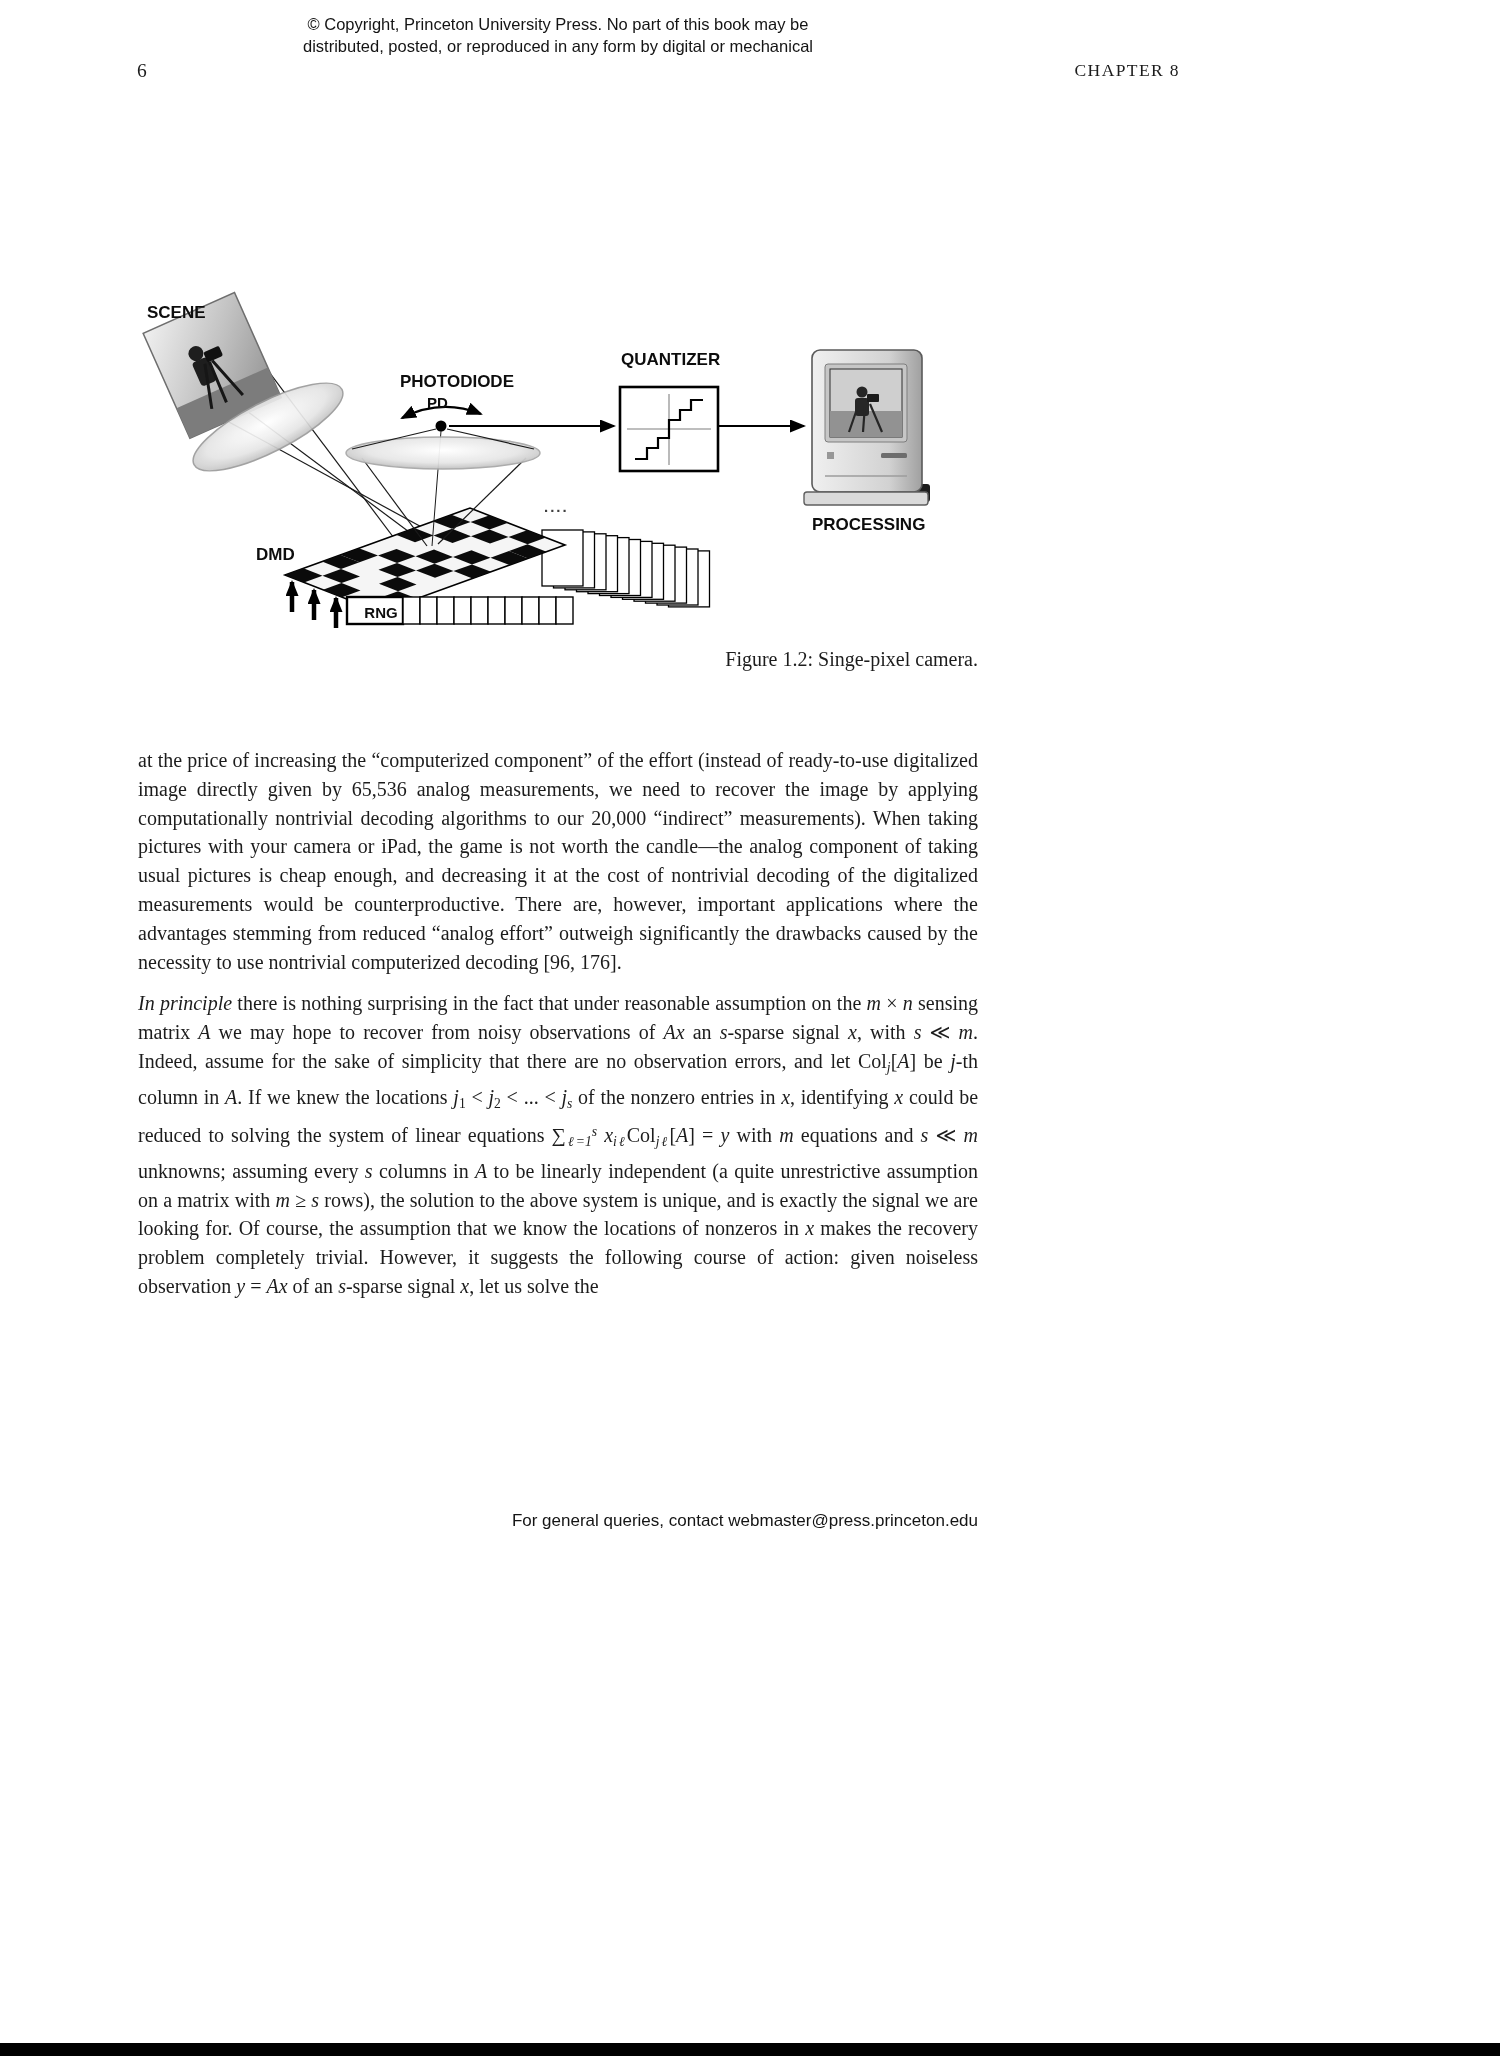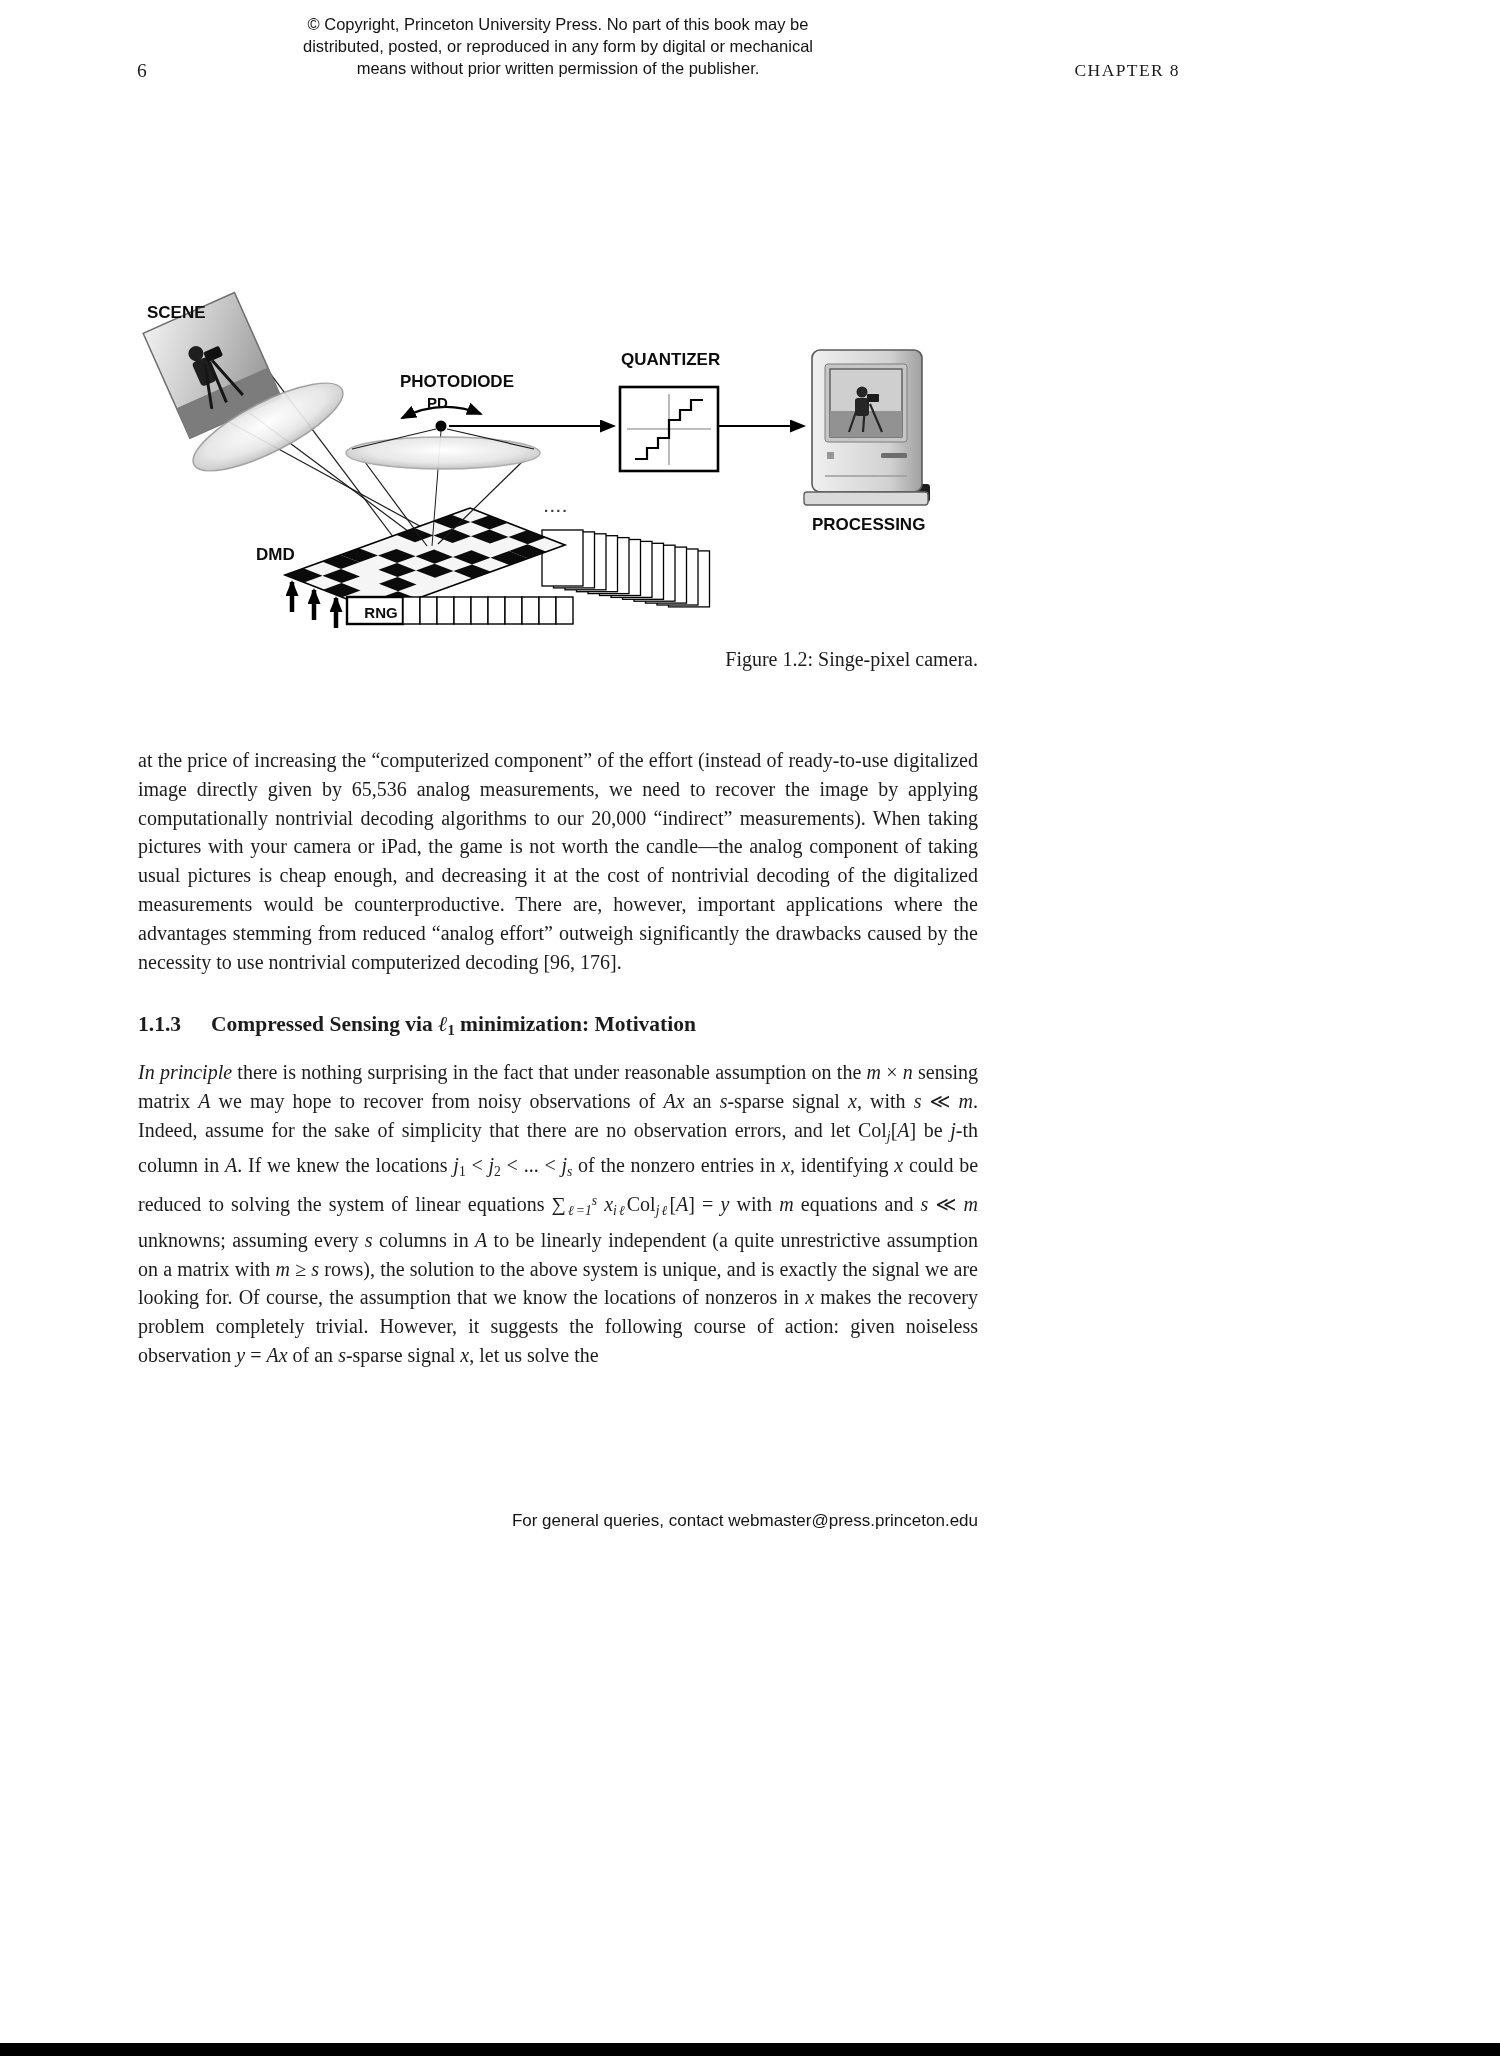--- a/index.html
+++ b/index.html
@@ -46,21 +46,20 @@
   .bottom-bar{position:absolute;left:0;top:2043px;width:1500px;height:13px;background:#000;}
 </style>
 </head>
 <body>
 
 <div class="page">
 
   <div class="hdr-copy">
     <div>© Copyright, Princeton University Press. No part of this book may be</div>
     <div>distributed, posted, or reproduced in any form by digital or mechanical</div>
-    <div>means without prior written permission of the publisher.</div>
   </div>
   <div class="hdr-num">6</div>
   <div class="hdr-chap">CHAPTER 8</div>
 
   <svg class="fig-svg" width="900" height="360" viewBox="0 0 900 360">
     <defs>
       <marker id="ah" markerUnits="userSpaceOnUse" viewBox="0 0 16 13" refX="14" refY="6.5" markerWidth="16" markerHeight="13" orient="auto-start-reverse">
         <path d="M0 0 L16 6.5 L0 13 Z" fill="#000"></path>
       </marker>
       <radialGradient id="lensG" cx="50%" cy="42%" r="65%">
@@ -210,23 +209,20 @@
   <div class="fig-label" style="left:812px;top:515px;">PROCESSING</div>
   <div class="fig-label" style="left:256px;top:545px;">DMD</div>
   <div class="rng-label">RNG</div>
   <div class="fig-dots">....</div>
 
   <div class="fig-caption">Figure 1.2: Singe-pixel camera.</div>
 
   <div class="content">
     <p>at the price of increasing the “computerized component” of the effort (instead of ready-to-use digitalized image directly given by 65,536 analog measurements, we need to recover the image by applying computationally nontrivial decoding algorithms to our 20,000 “indirect” measurements). When taking pictures with your camera or iPad, the game is not worth the candle—the analog component of taking usual pictures is cheap enough, and decreasing it at the cost of nontrivial decoding of the digitalized measurements would be counterproductive. There are, however, important applications where the advantages stemming from reduced “analog effort” outweigh significantly the drawbacks caused by the necessity to use nontrivial computerized decoding [96, 176].</p>
 
-    <h2 class="sec">
-      <span class="num">1.1.3</span><span><span>Compressed Sensing via </span><span class="seg-i">ℓ</span><span class="seg-sub">1</span><span> minimization: Motivation</span></span>
-    </h2>
 
 
     <p class="p2"><span class="seg-i">In principle</span><span> there is nothing surprising in the fact that under reasonable assumption on the </span><span class="seg-i">m</span><span> × </span><span class="seg-i">n</span><span> sensing matrix </span><span class="seg-i">A</span><span> we may hope to recover from noisy observations of </span><span class="seg-i">Ax</span><span> an </span><span class="seg-i">s</span><span>-sparse signal </span><span class="seg-i">x</span><span>, with </span><span class="seg-i">s</span><span> ≪ </span><span class="seg-i">m</span><span>. Indeed, assume for the sake of simplicity that there are no observation errors, and let Col</span><span class="seg-subi">j</span><span>[</span><span class="seg-i">A</span><span>] be </span><span class="seg-i">j</span><span>-th column in </span><span class="seg-i">A</span><span>. If we knew the locations </span><span class="seg-i">j</span><span class="seg-sub">1</span><span> &lt; </span><span class="seg-i">j</span><span class="seg-sub">2</span><span> &lt; ... &lt; </span><span class="seg-i">j</span><span class="seg-subi">s</span><span> of the nonzero entries in </span><span class="seg-i">x</span><span>, identifying </span><span class="seg-i">x</span><span> could be reduced to solving the system of linear equations </span><span>∑</span><span class="seg-subi">ℓ=1</span><span class="seg-supi">s</span><span> </span><span class="seg-i">x</span><span class="seg-subi">iℓ</span><span>Col</span><span class="seg-subi">jℓ</span><span>[</span><span class="seg-i">A</span><span>] = </span><span class="seg-i">y</span><span> with </span><span class="seg-i">m</span><span> equations and </span><span class="seg-i">s</span><span> ≪ </span><span class="seg-i">m</span><span> unknowns; assuming every </span><span class="seg-i">s</span><span> columns in </span><span class="seg-i">A</span><span> to be linearly independent (a quite unrestrictive assumption on a matrix with </span><span class="seg-i">m</span><span> ≥ </span><span class="seg-i">s</span><span> rows), the solution to the above system is unique, and is exactly the signal we are looking for. Of course, the assumption that we know the locations of nonzeros in </span><span class="seg-i">x</span><span> makes the recovery problem completely trivial. However, it suggests the following course of action: given noiseless observation </span><span class="seg-i">y</span><span> = </span><span class="seg-i">Ax</span><span> of an </span><span class="seg-i">s</span><span>-sparse signal </span><span class="seg-i">x</span><span>, let us solve the</span></p>
   </div>
 
   <div class="footer">For general queries, contact webmaster@press.princeton.edu</div>
   <div class="bottom-bar"></div>
 
 </div>
 

